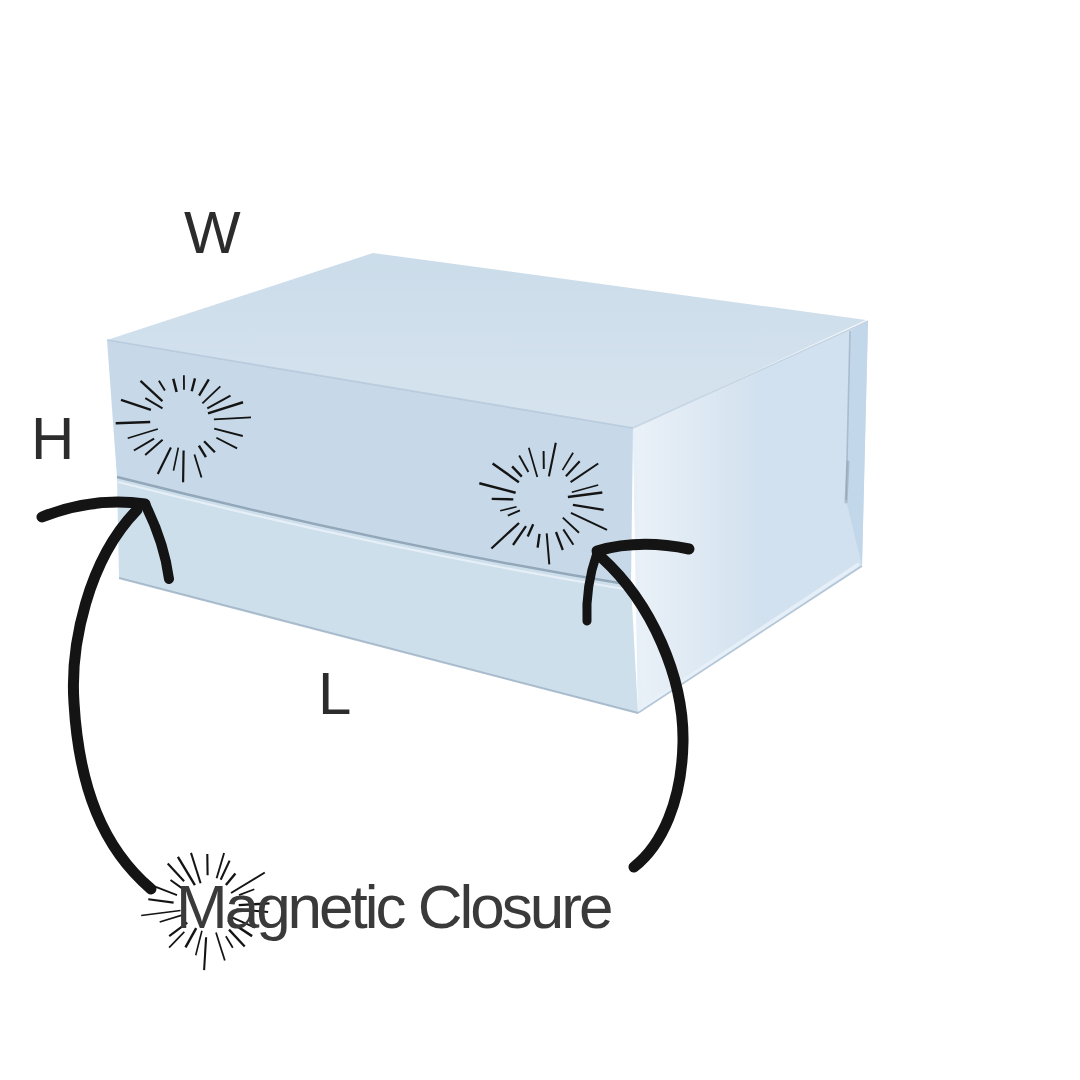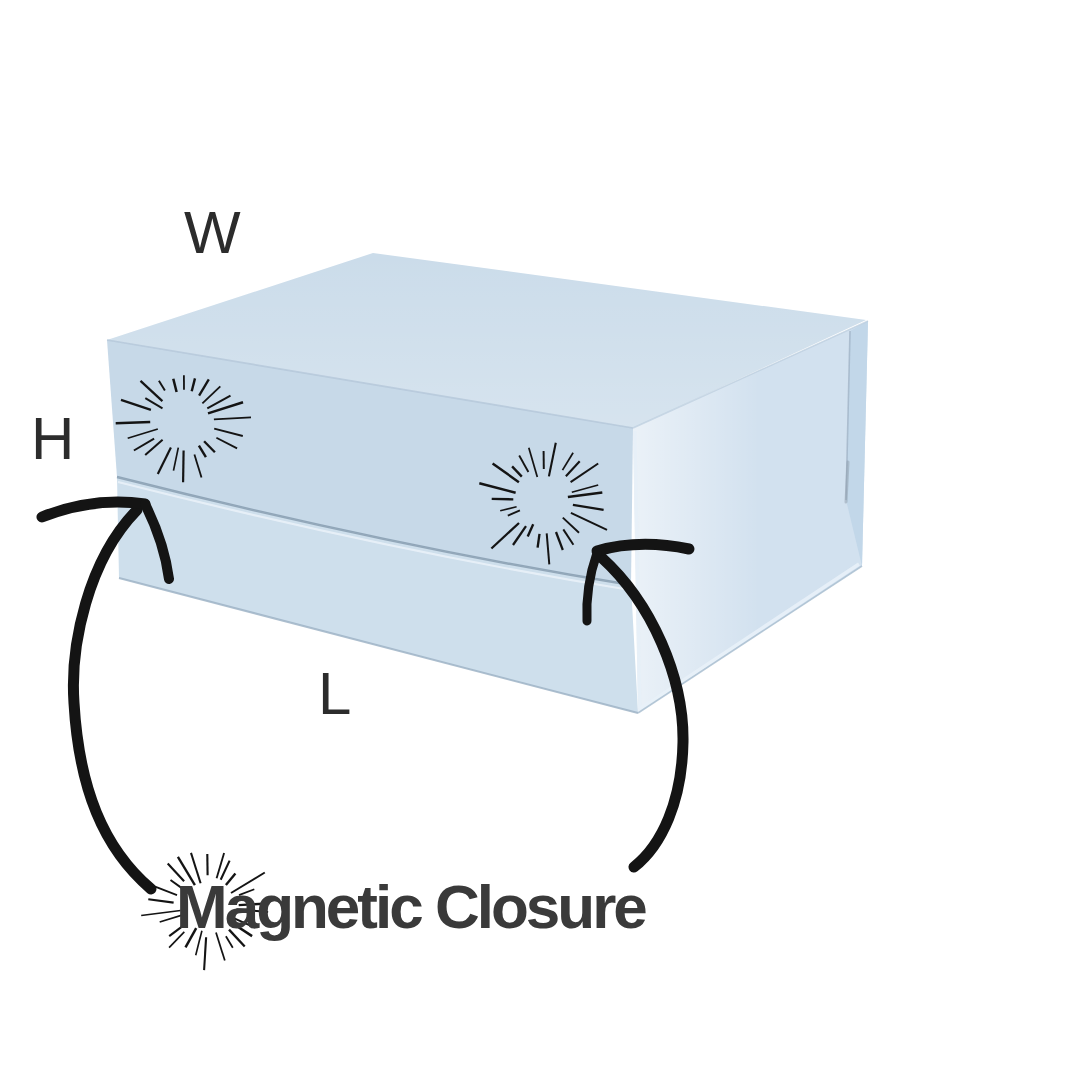--- a/index.html
+++ b/index.html
@@ -18,21 +18,21 @@
     font-weight:400;
     letter-spacing:0;
     color:#2c2c2c;
     white-space:nowrap;
     user-select:none;
   }
   .caption{
     position:absolute;
     font-size:62px;
     line-height:1;
-    font-weight:700;
+    font-weight:400;
     letter-spacing:-3px;
     color:#3a3a3a;
     white-space:nowrap;
     user-select:none;
   }
 </style>
 </head>
 <body>
 
 <div class="stage">

